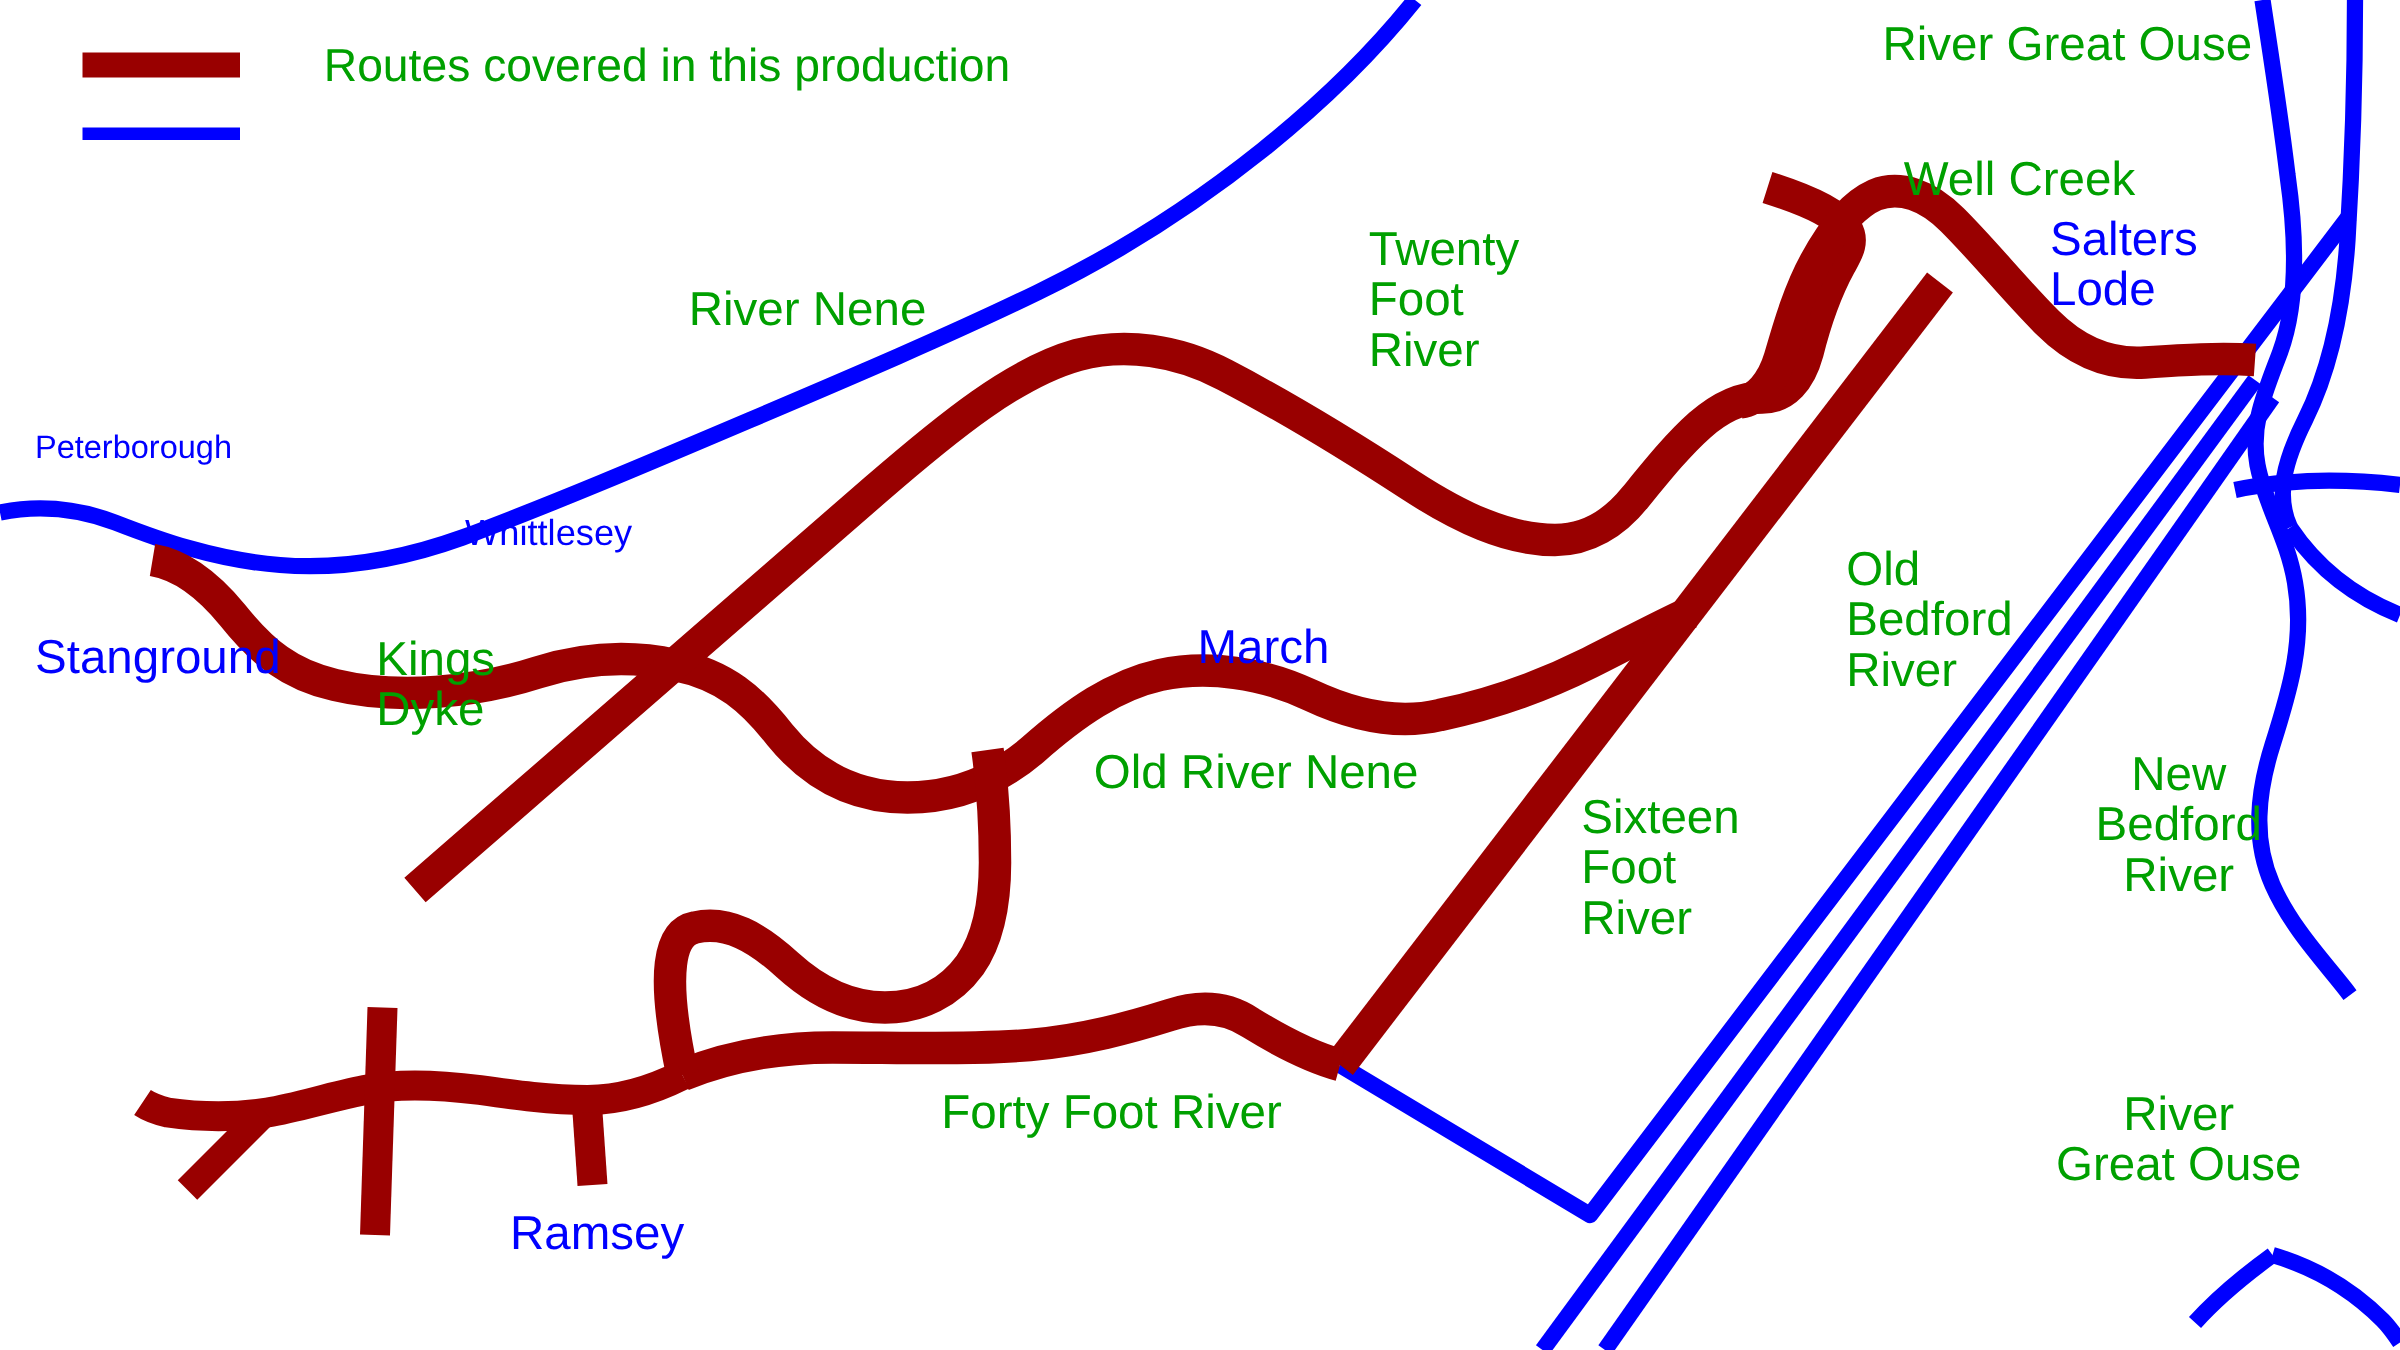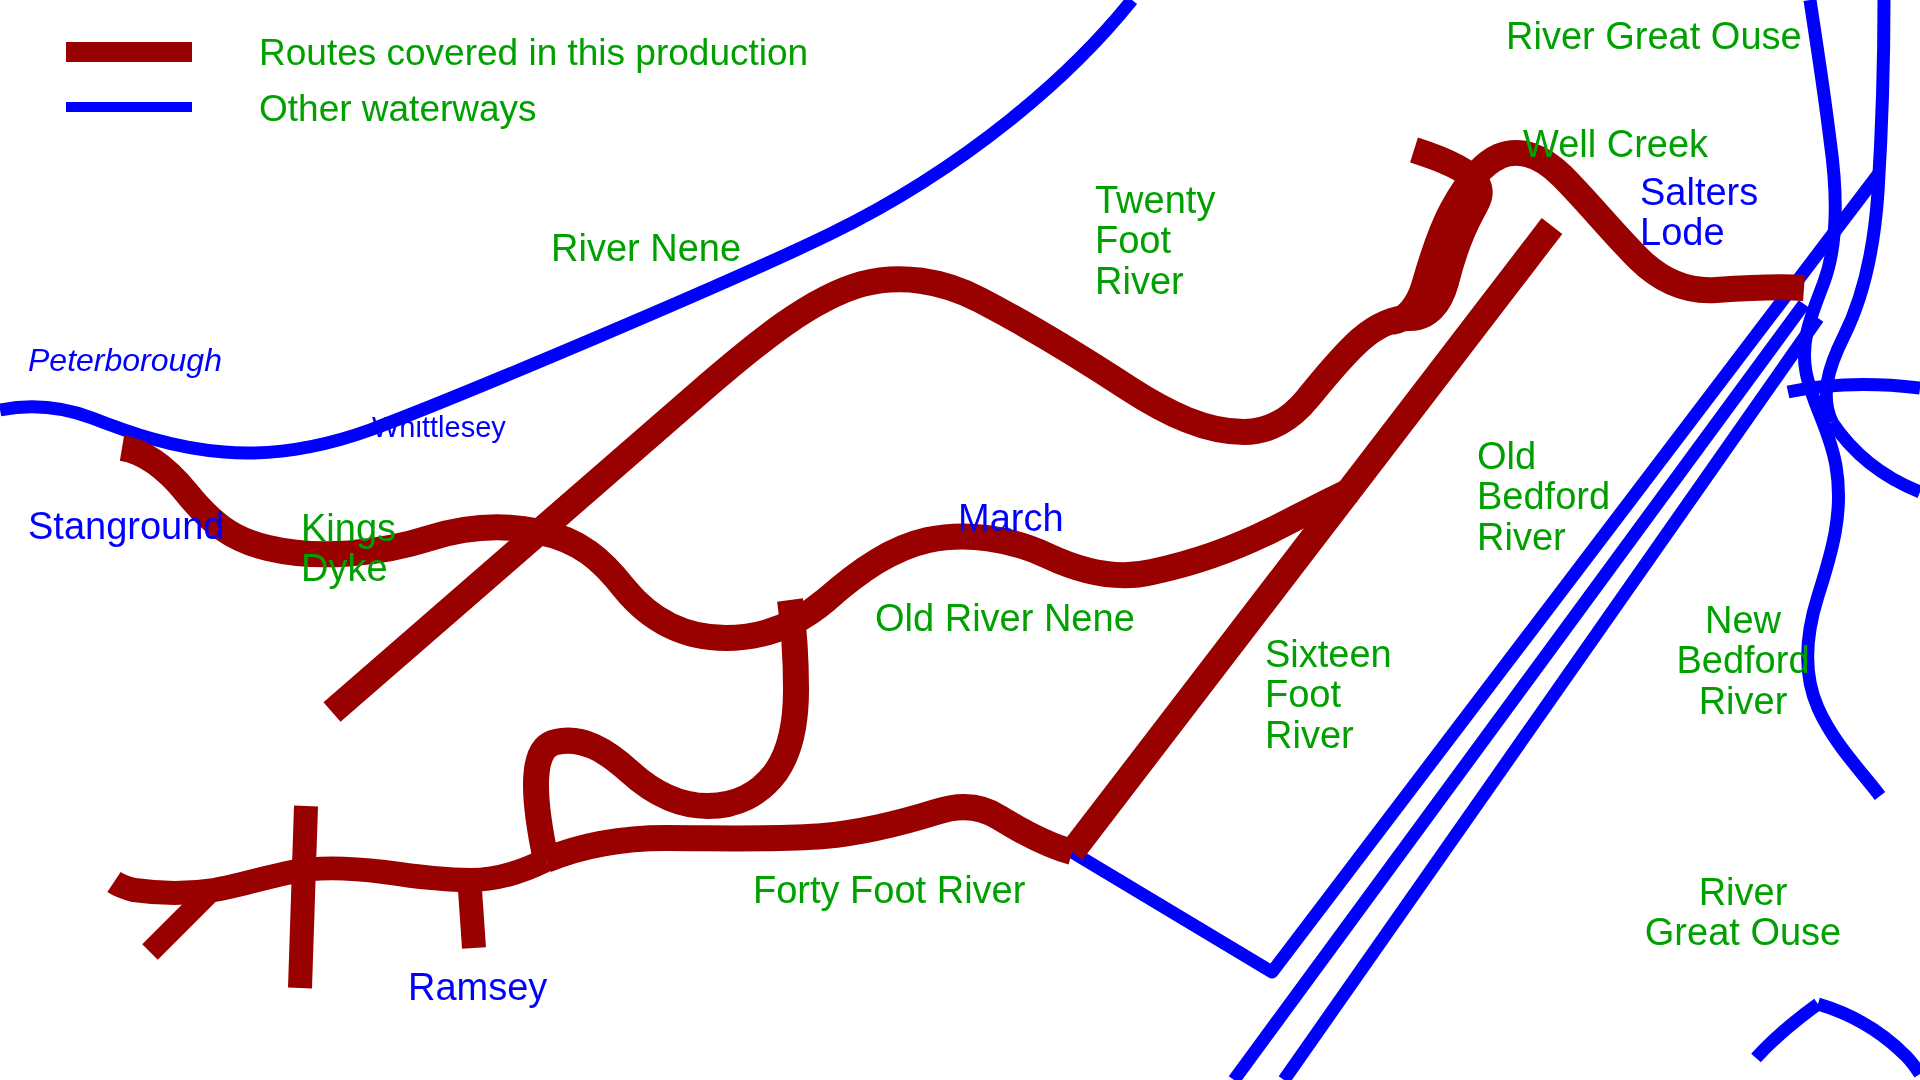--- a/index.html
+++ b/index.html
@@ -118,29 +118,28 @@
 River</div>
       <div class="label label-green" style="left: 1222px; top: 634px; font-size: 38px;">Sixteen
 Foot
 River</div>
       <div class="label label-green" style="left: 1700px; top: 600px; font-size: 38px; text-align: center; transform: translateX(-50%);">New
 Bedford
 River</div>
       <div class="label label-green" style="left: 710px; top: 870px; font-size: 38px;">Forty Foot River</div>
       <div class="label label-green" style="left: 1700px; top: 872px; font-size: 38px; text-align: center; transform: translateX(-50%);">River
 Great Ouse</div>
-      <div class="label label-blue" style="left: 28px; top: 344px; font-size: 32px; font-style: italic;">Peterborough</div>
+      <div class="label label-blue" style="left: 28px; top: 344px; font-size: 26px;">Peterborough</div>
       <div class="label label-blue" style="left: 372px; top: 412px; font-size: 29px;">Whittlesey</div>
       <div class="label label-blue" style="left: 28px; top: 506px; font-size: 38px;">Stanground</div>
       <div class="label label-blue" style="left: 958px; top: 498px; font-size: 38px; text-align: center;">March</div>
       <div class="label label-blue" style="left: 1640px; top: 172px; font-size: 38px;">Salters
 Lode</div>
       <div class="label label-blue" style="left: 408px; top: 967px; font-size: 38px;">Ramsey</div>
     </div>
 
   <div id="legend">
     <div class="legend-swatch legend-swatch-route"></div>
     <div class="legend-text legend-text-route label-green">Routes covered in this production</div>
     <div class="legend-swatch legend-swatch-other"></div>
-    <div class="legend-text legend-text-other label-green">Other waterways</div>
   </div>
 
 </div>
 
 </body></html>

